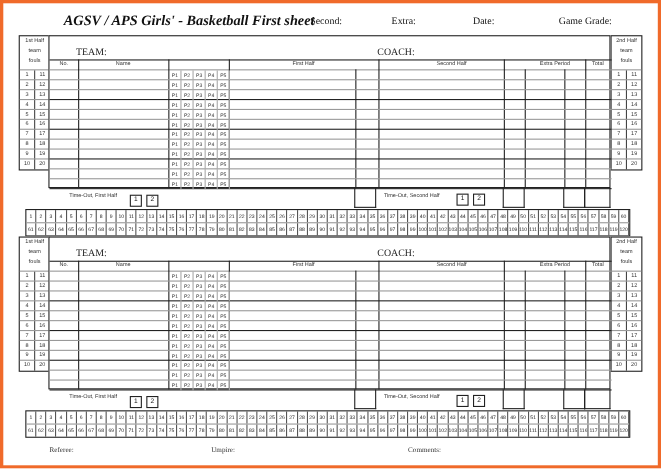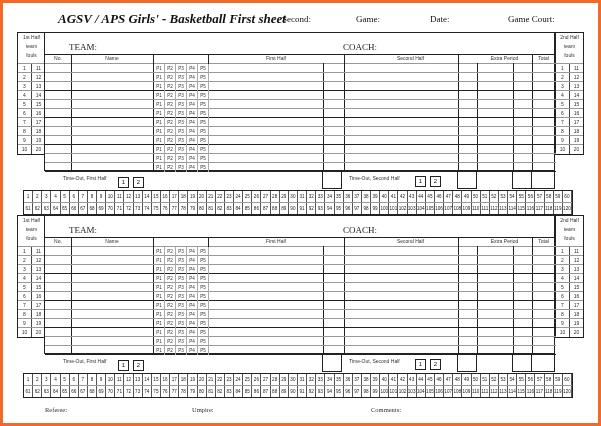--- a/index.html
+++ b/index.html
@@ -24,23 +24,23 @@
   .gcell { position:absolute; height:11px; border-right:1px solid #555; box-sizing:border-box; font-size:4.6px; line-height:11px; text-align:center; color:#222; overflow:hidden; }
 </style>
 </head>
 <body>
 
 <div class="frame"></div>
 
 <div class="abs title">AGSV / APS Girls' - Basketball First sheet</div>
 <div id="hdr-fields">
     <div class="abs hdr-label" style="left:282px;">Second:</div>
-    <div class="abs hdr-label" style="left:356px;">Game:</div>
+    <div class="abs hdr-label" style="left:356px;">Extra:</div>
     <div class="abs hdr-label" style="left:430px;">Date:</div>
-    <div class="abs hdr-label" style="left:508px;">Game Court:</div>
+    <div class="abs hdr-label" style="left:508px;">Game Grade:</div>
   </div>
 
 <div id="sections">
     <div class="section" style="top:32px;">
       <div class="foulbox" style="left:17px; top:0px; width:27px; height:121px;">
         <div class="txt" style="left:0; width:27px; top:0px;">1st Half</div>
         <div class="txt" style="left:0; width:27px; top:9px;">team</div>
         <div class="txt" style="left:0; width:27px; top:18px;">fouls</div>
         <div class="foulrow" style="top:30px;">
           <span style="left:0;">1</span>

